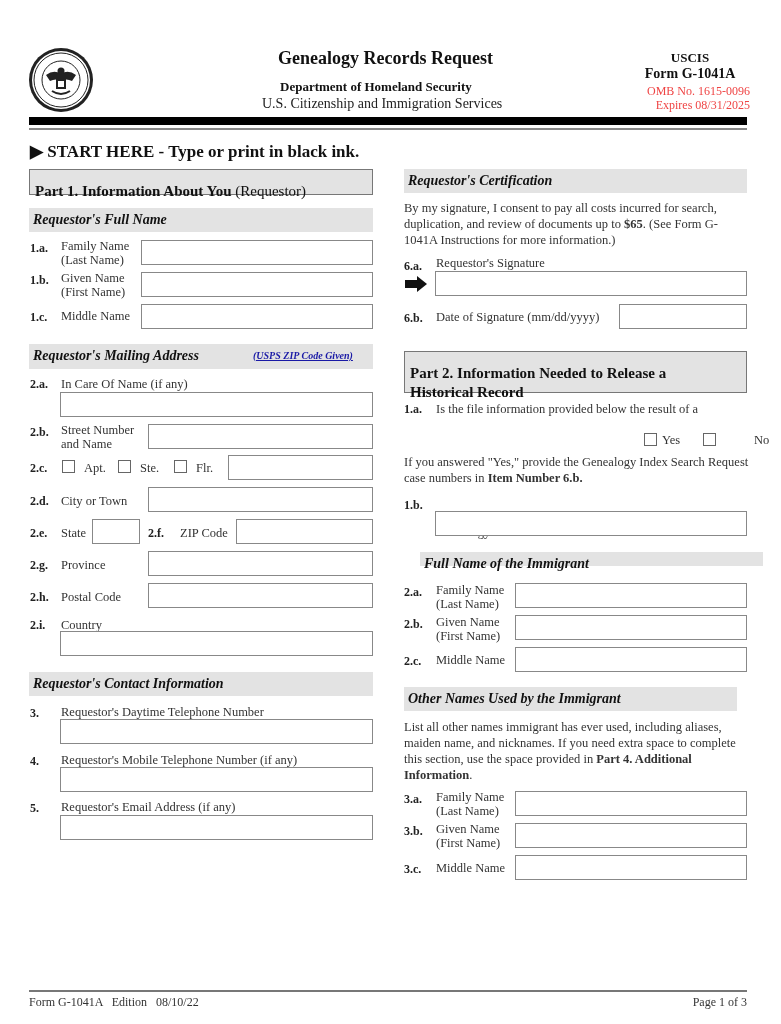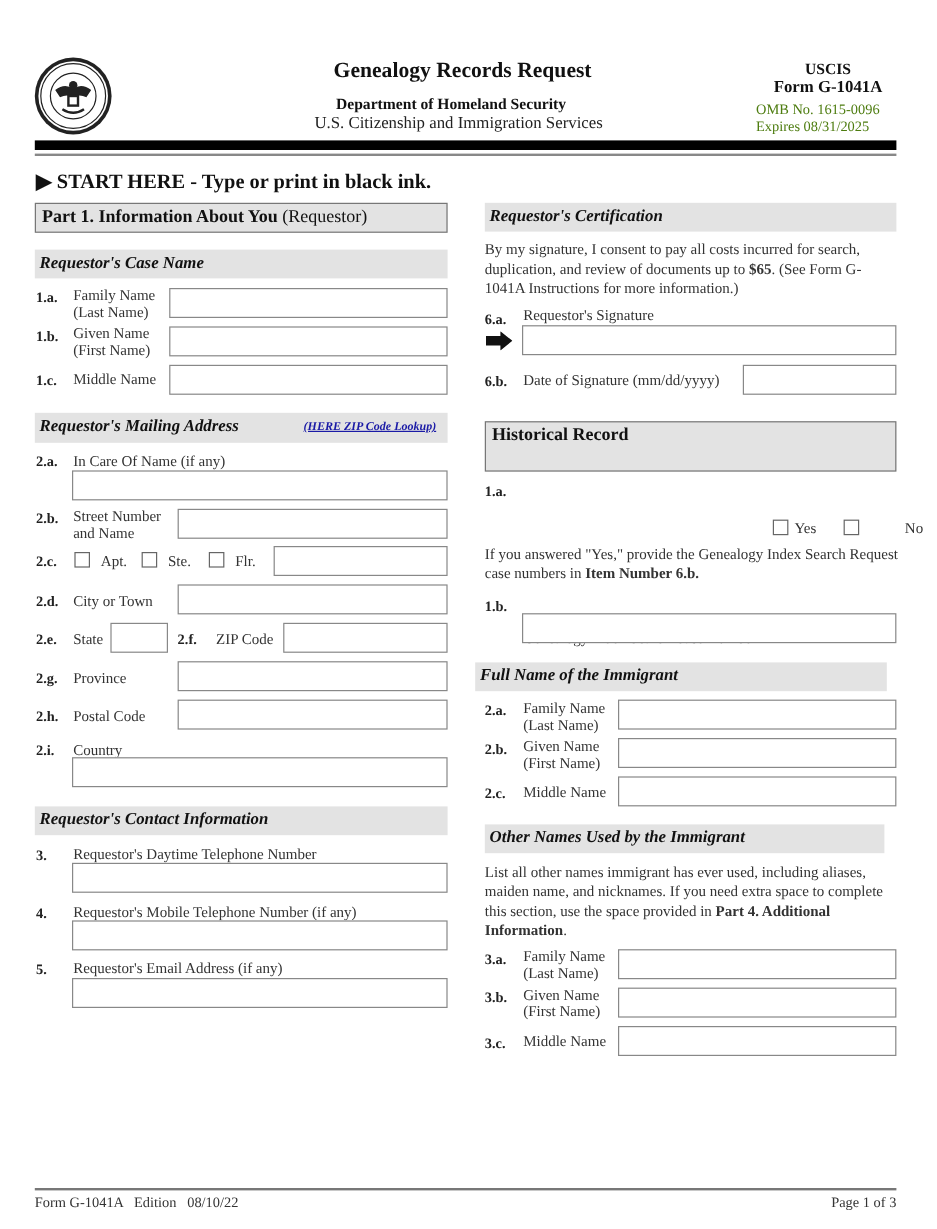--- a/index.html
+++ b/index.html
@@ -3,25 +3,25 @@
 <meta charset="utf-8">
 <style>
   html,body{margin:0;padding:0;background:#fff;}
   body{width:781px;height:1024px;position:relative;overflow:hidden;font-family:"Liberation Serif",serif;color:#222;}
   .abs{position:absolute;}
   .title{font-weight:bold;font-size:18px;color:#111;}
   .dept{font-weight:bold;font-size:13px;color:#111;}
   .agency{font-size:14px;color:#222;}
   .uscis{font-weight:bold;font-size:13px;text-align:center;color:#111;}
   .formno{font-weight:bold;font-size:14px;text-align:center;color:#111;}
-  .small{font-size:12px;text-align:left;color:#4d7c0f;}
+  .small{font-size:12px;text-align:right;color:#ef4444;}
   .bar{background:#000;}
   .rule{background:#888;}
   .start{font-weight:bold;font-size:17px;color:#111;}
-  .part{background:#e3e3e3;border:1.5px solid #777;box-sizing:border-box;font-size:15px;color:#111;padding:2px 5px;line-height:19px;}
+  .part{background:#e3e3e3;border:1.5px solid #777;box-sizing:border-box;font-size:15px;color:#111;padding:12px 5px;line-height:19px;}
   .part b{font-weight:bold;}
   .sect{background:#e3e3e3;box-sizing:border-box;font-weight:bold;font-style:italic;font-size:14px;color:#111;padding:3px 4px;line-height:18px;}
   .num{font-weight:bold;font-size:12px;color:#222;}
   .lbl{font-size:12.5px;color:#333;line-height:14px;}
   .para{font-size:12.5px;color:#333;line-height:16px;}
   .box{border:1.5px solid #888;box-sizing:border-box;background:#fff;}
   .chk{border:1.2px solid #666;box-sizing:border-box;width:13px;height:13px;background:#fff;}
   .link{font-size:10px;font-weight:bold;font-style:italic;color:#1a1aa6;text-decoration:underline;}
   .foot{font-size:12px;color:#333;}
 </style>
@@ -53,21 +53,21 @@
 
 <div class="abs bar" style="left:29px;top:117px;width:718px;height:8px;"></div>
 <div class="abs rule" style="left:29px;top:128px;width:718px;height:1.5px;"></div>
 
 <div class="abs start" style="left:30px;top:141px;">▶ START HERE - Type or print in black ink.</div>
 
 <div class="abs part" style="left:29px;top:169px;width:344px;height:25px;">
   <b>Part 1.  Information About You</b><span> (Requestor)</span>
 </div>
 
-<div class="abs sect" style="left:29px;top:208px;width:344px;height:24px;">Requestor's Case Name</div>
+<div class="abs sect" style="left:29px;top:208px;width:344px;height:24px;">Requestor's Full Name</div>
 
 <div class="abs num" style="left:30px;top:241px;">1.a.</div>
 <div class="abs lbl" style="left:61px;top:239px;">
   <div>Family Name</div>
   <div>(Last Name)</div>
 </div>
 <input class="abs box" style="left: 141px; top: 240px; width: 232px; height: 25px;" value="">
 
 <div class="abs num" style="left:30px;top:273px;">1.b.</div>
 <div class="abs lbl" style="left:61px;top:271px;">
@@ -76,21 +76,21 @@
 </div>
 <input class="abs box" style="left: 141px; top: 272px; width: 232px; height: 25px;" value="">
 
 <div class="abs num" style="left:30px;top:310px;">1.c.</div>
 <div class="abs lbl" style="left:61px;top:309px;">Middle Name</div>
 <input class="abs box" style="left: 141px; top: 304px; width: 232px; height: 25px;" value="">
 
 <div class="abs sect" style="left:29px;top:344px;width:344px;height:25px;">
   <span>Requestor's Mailing Address</span>
 </div>
-<a class="abs link" style="left:253px;top:350px;">(HERE ZIP Code Lookup)</a>
+<a class="abs link" style="left:253px;top:350px;">(USPS ZIP Code Given)</a>
 
 <div class="abs num" style="left:30px;top:377px;">2.a.</div>
 <div class="abs lbl" style="left:61px;top:377px;">In Care Of Name (if any)</div>
 <input class="abs box" style="left: 60px; top: 392px; width: 313px; height: 25px;" value="">
 
 <div class="abs num" style="left:30px;top:425px;">2.b.</div>
 <div class="abs lbl" style="left:61px;top:423px;">
   <div>Street Number</div>
   <div>and Name</div>
 </div>
@@ -155,40 +155,42 @@
       <path d="M0 4 H12 V0 L22 8 L12 16 V12 H0 Z" fill="#111"></path>
     </svg>
 </div>
 <input class="abs box" style="left: 435px; top: 271px; width: 312px; height: 25px;" value="">
 
 <div class="abs num" style="left:404px;top:311px;">6.b.</div>
 <div class="abs lbl" style="left:436px;top:310px;">Date of Signature (mm/dd/yyyy)</div>
 <input class="abs box" style="left: 619px; top: 304px; width: 128px; height: 25px;" value="">
 
 <div class="abs part" style="left:404px;top:351px;width:343px;height:42px;font-weight:bold;">
+  <div>Part 2.  Information Needed to Release a</div>
   <div>Historical Record</div>
 </div>
 
 <div class="abs num" style="left:404px;top:402px;">1.a.</div>
 <div class="abs lbl" style="left:436px;top:402px;">
+  <div>Is the file information provided below the result of a</div>
 </div>
 <div class="abs chk" style="left:644px;top:433px;"></div>
 <div class="abs lbl" style="left:662px;top:433px;">Yes</div>
 <div class="abs chk" style="left:703px;top:433px;"></div>
 <div class="abs lbl" style="left:721px;top:433px;margin-left:33px;">No</div>
 
 <div class="abs para" style="left:404px;top:454px;width:345px;">
   <span>If you answered "Yes," provide the Genealogy Index Search Request case numbers in </span><b>Item Number 6.b.</b>
 </div>
 
 <div class="abs num" style="left:404px;top:498px;">1.b.</div>
 <div class="abs lbl" style="left:436px;top:497px;margin-top:28px;">Genealogy Index Search Case Number</div>
 <input class="abs box" style="left: 435px; top: 511px; width: 312px; height: 25px;" value="">
 
-<div class="abs sect" style="left:396px;top:552px;width:343px;height:24px;">Full Name of the Immigrant</div>
+<div class="abs sect" style="left:420px;top:552px;width:343px;height:14px;">Full Name of the Immigrant</div>
 
 <div class="abs num" style="left:404px;top:585px;">2.a.</div>
 <div class="abs lbl" style="left:436px;top:583px;">
   <div>Family Name</div>
   <div>(Last Name)</div>
 </div>
 <input class="abs box" style="left: 515px; top: 583px; width: 232px; height: 25px;" value="">
 
 <div class="abs num" style="left:404px;top:617px;">2.b.</div>
 <div class="abs lbl" style="left:436px;top:615px;">

